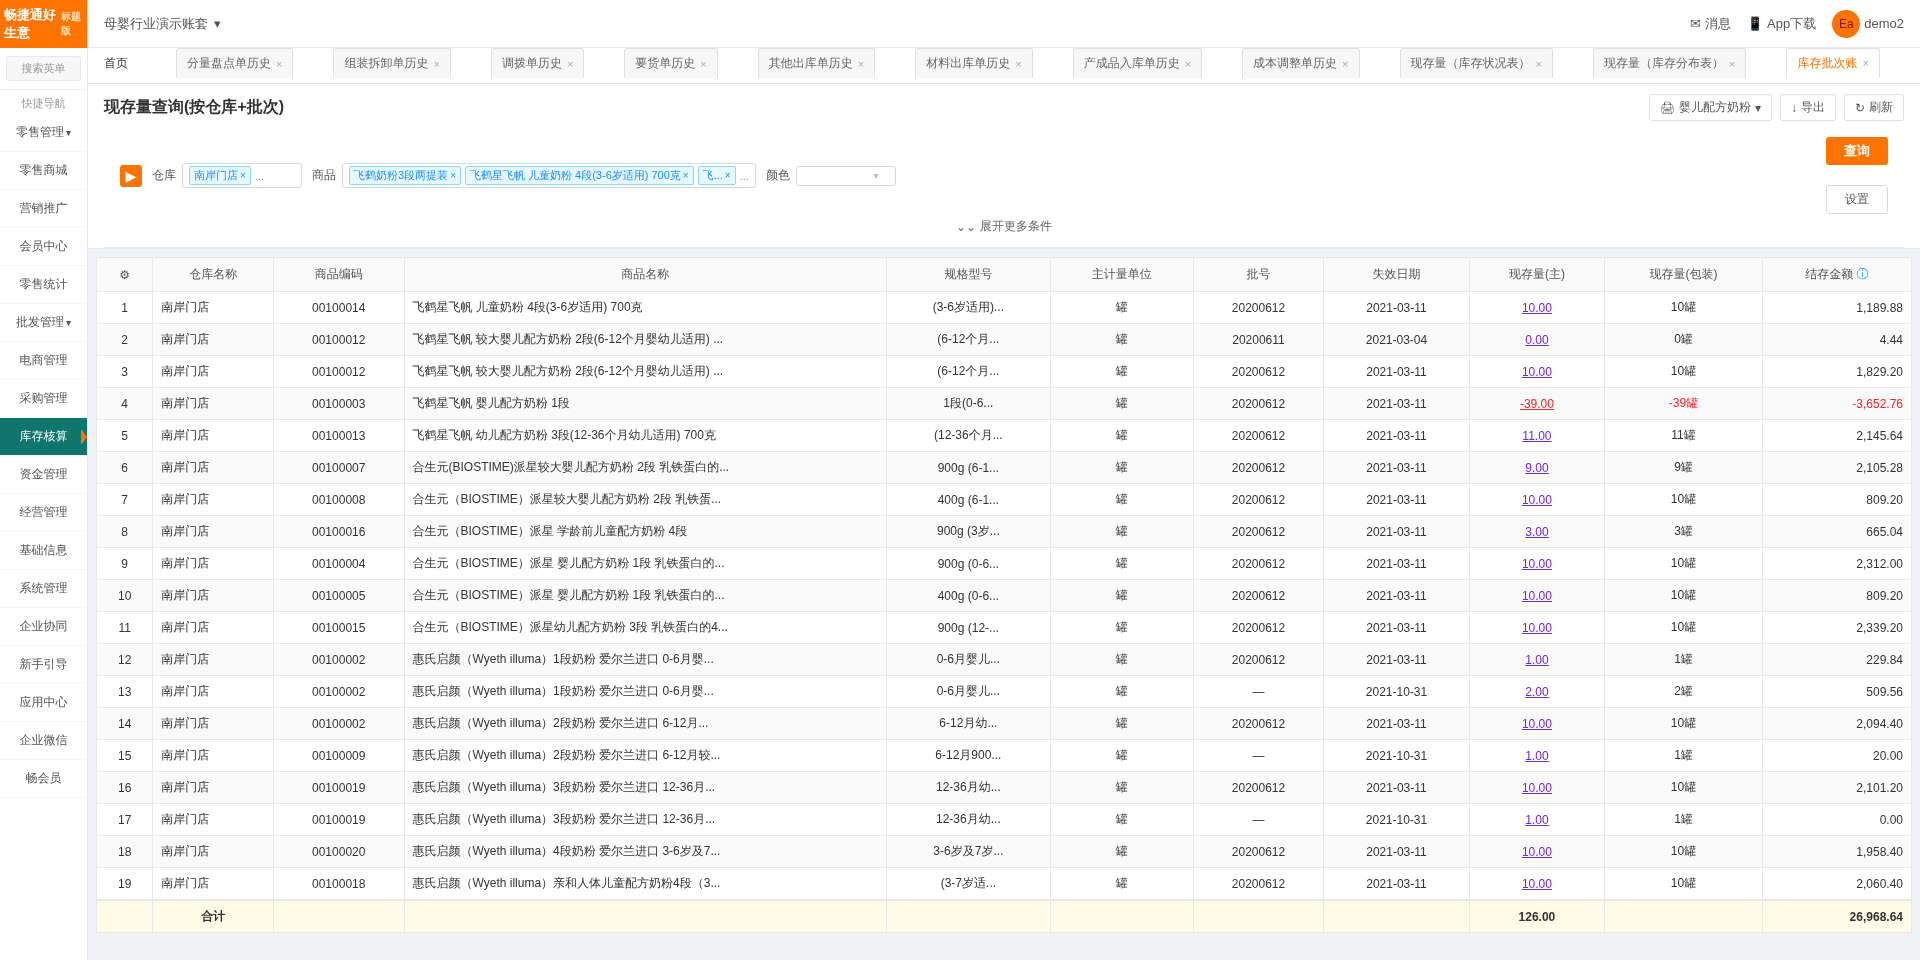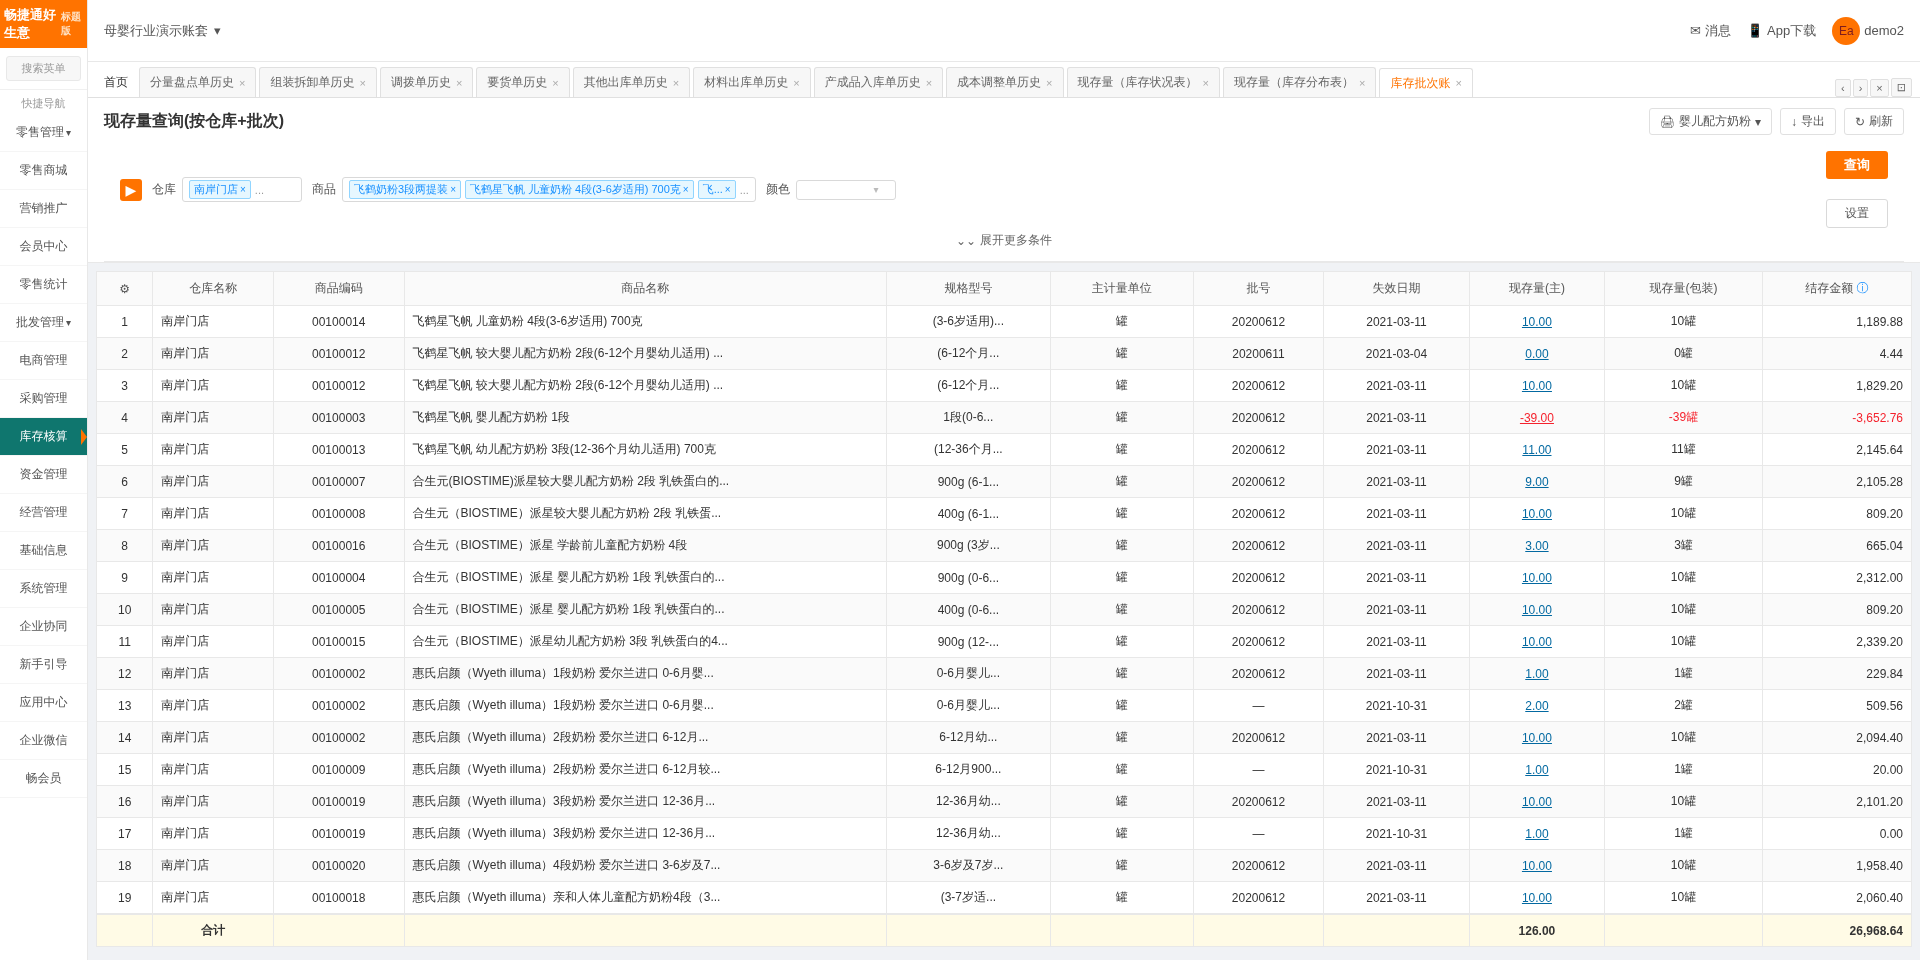--- a/index.html
+++ b/index.html
@@ -15,28 +15,28 @@
     .sidebar-menu { flex: 1; overflow-y: auto; }
     .sidebar-item { padding: 10px 6px; text-align: center; cursor: pointer; color: #555; font-size: 12px; border-bottom: 1px solid #f5f5f5; position: relative; }
     .sidebar-item.active { background: #0f766e; color: #fff; }
     .sidebar-item.active::after { content: ''; position: absolute; right: 0; top: 50%; transform: translateY(-50%); width: 0; height: 0; border-left: 6px solid #ff7300; border-top: 8px solid transparent; border-bottom: 8px solid transparent; }
     .sidebar-item .arrow { font-size: 10px; margin-left: 2px; }
 
     
     .main-area { flex: 1; display: flex; flex-direction: column; overflow: hidden; }
 
     
-    .top-header { height: 62px; background: #fff; border-bottom: 1px solid #e8e8e8; display: flex; align-items: center; justify-content: space-between; padding: 0 16px; flex-shrink: 0; }
+    .top-header { height: 48px; background: #fff; border-bottom: 1px solid #e8e8e8; display: flex; align-items: center; justify-content: space-between; padding: 0 16px; flex-shrink: 0; }
     .top-header-left { color: #555; font-size: 13px; display: flex; align-items: center; gap: 6px; }
     .top-header-right { display: flex; align-items: center; gap: 16px; color: #555; font-size: 13px; }
     .top-header-right .icon-btn { display: flex; align-items: center; gap: 4px; cursor: pointer; color: #555; }
     .avatar { width: 28px; height: 28px; border-radius: 50%; background: #ff7300; display: flex; align-items: center; justify-content: center; color: #7f1d1d; font-size: 12px; }
 
     
-    .tab-bar { height: 36px; background: #fff; border-bottom: 1px solid #e0e0e0; display: flex; align-items: flex-end; padding: 0 8px; overflow: hidden; flex-shrink: 0; position: relative; }
+    .tab-bar { height: 36px; background: #fff; border-bottom: 1px solid #e0e0e0; display: flex; align-items: flex-start; padding: 0 8px; overflow: hidden; flex-shrink: 0; position: relative; gap: 37px; }
     .tab-item { display: flex; align-items: center; padding: 0 10px; height: 30px; border: 1px solid #e0e0e0; border-bottom: none; border-radius: 3px 3px 0 0; margin-right: 3px; cursor: pointer; background: #f7f7f7; color: #666; font-size: 12px; white-space: nowrap; }
     .tab-item.active { background: #fff; color: #ff7300; border-bottom: 1px solid #fff; margin-bottom: -1px; z-index: 1; }
     .tab-item .close-x { margin-left: 5px; color: #aaa; cursor: pointer; font-size: 11px; }
     .tab-item:first-child { border: none; background: transparent; color: #333; padding: 0 8px; }
     .tab-bar-arrows { display: flex; align-items: center; margin-left: auto; gap: 2px; }
     .tab-bar-arrows span { cursor: pointer; padding: 2px 5px; border: 1px solid #e0e0e0; border-radius: 2px; color: #666; font-size: 11px; background: #f7f7f7; }
 
     
     .content { flex: 1; display: flex; flex-direction: column; overflow: hidden; background: #f0f2f5; }
 
@@ -71,21 +71,21 @@
 
     
     .table-container { flex: 1; overflow: auto; padding: 8px; }
     table { width: 100%; border-collapse: collapse; background: #fff; }
     thead tr { background: #fafafa; }
     th { padding: 8px 8px; border: 1px solid #e8e8e8; color: #555; font-weight: normal; font-size: 12px; text-align: center; white-space: nowrap; }
     td { padding: 7px 8px; border: 1px solid #e8e8e8; color: #333; font-size: 12px; text-align: center; white-space: nowrap; }
     tbody tr:nth-child(even) { background: #fafafa; }
     .td-left { text-align: left; }
     .td-name { text-align: left; max-width: 260px; overflow: hidden; text-overflow: ellipsis; }
-    .td-link { color: #0369a1; text-decoration: underline; cursor: pointer; }
+    .td-link { color: #6d28d9; text-decoration: underline; cursor: pointer; }
     .td-red { color: #f5222d; }
     .td-num { text-align: right; }
     .foot-row { background: #fffbe6 !important; font-weight: bold; }
     .foot-row td { border-top: 2px solid #e8e8e8; }
   </style>
 </head>
 <body>
 
 <div class="sidebar">
   <div class="logo-area">

